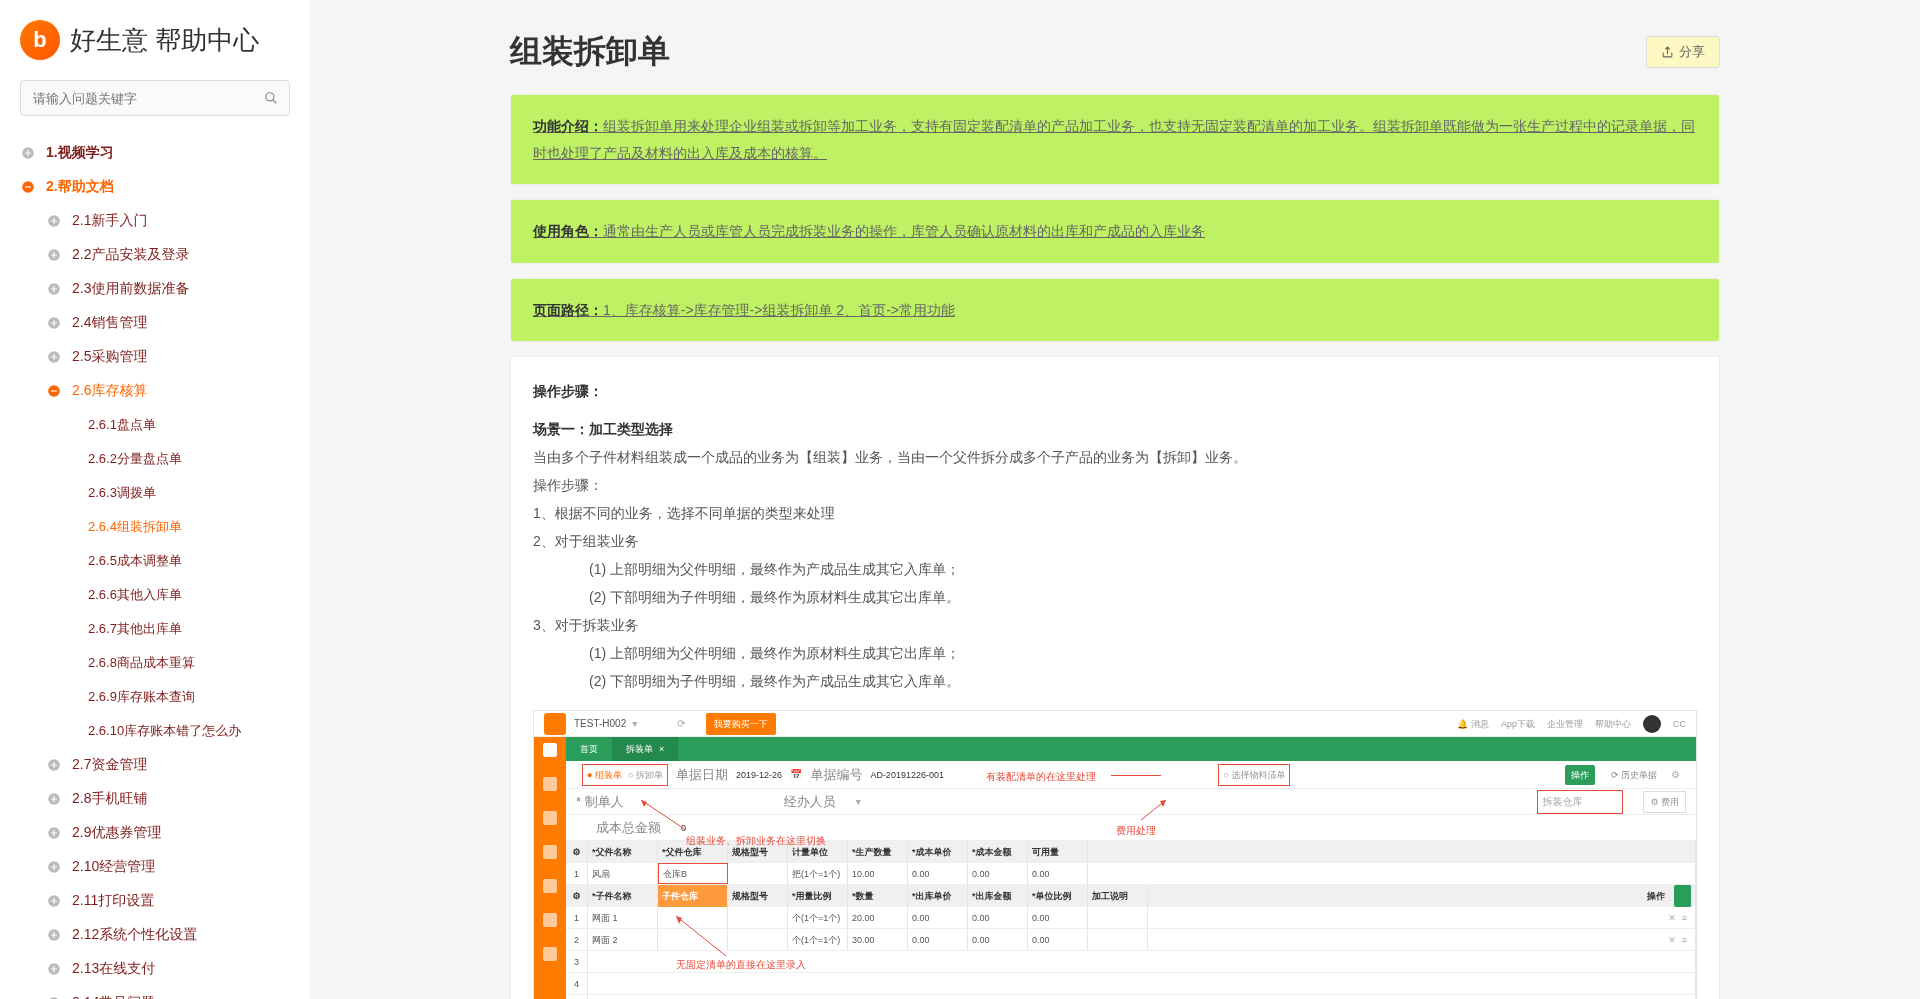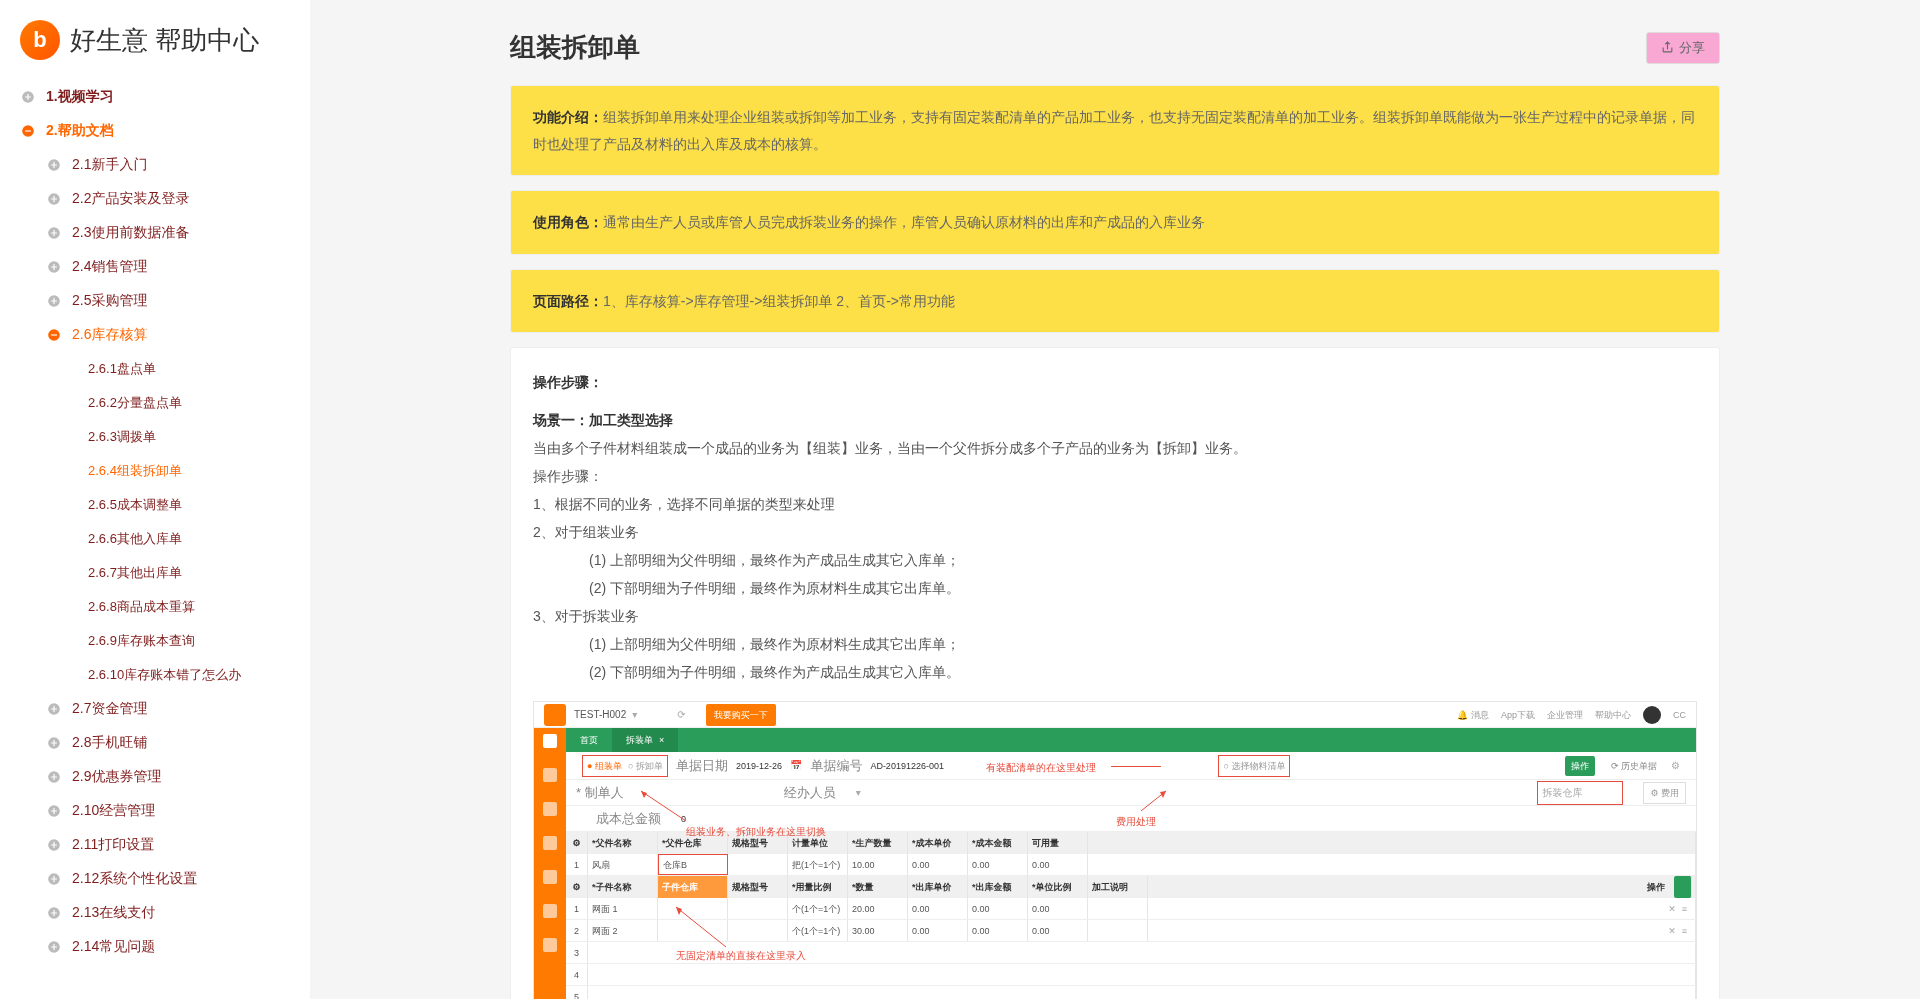--- a/index.html
+++ b/index.html
@@ -16,24 +16,24 @@
 .nav-item { display: flex; align-items: center; padding: 8px 0; cursor: pointer; color: #7f1d1d; font-size: 14px; }
 .nav-item.level-1 { font-weight: bold; }
 .nav-item.level-2 { padding-left: 26px; font-weight: normal; }
 .nav-item.level-3 { padding-left: 68px; font-weight: normal; font-size: 13px; }
 .nav-item.active { color: #ff6600; }
 .nav-item.expanded { color: #ff6600; }
 .nav-icon { width: 16px; height: 16px; margin-right: 10px; display: inline-flex; align-items: center; justify-content: center; color: #bbb; }
 .nav-item.expanded .nav-icon, .nav-item.active .nav-icon { color: #ff6600; }
 .main { flex: 1; padding: 30px 200px 30px 200px; overflow: auto; }
 .page-header { display: flex; justify-content: space-between; align-items: center; margin-bottom: 20px; }
-.page-title { font-size: 26px; font-weight: bold; color: #333; }
-.share-btn { display: flex; align-items: center; padding: 6px 14px; border: 1px solid #ddd; background: #f9a8d4; border-radius: 3px; cursor: pointer; color: #666; font-size: 13px; }
+.page-title { font-size: 32px; font-weight: bold; color: #333; }
+.share-btn { display: flex; align-items: center; padding: 6px 14px; border: 1px solid #ddd; background: #fef9c3; border-radius: 3px; cursor: pointer; color: #666; font-size: 13px; }
 .share-btn svg { margin-right: 5px; }
-.card { background: #fde047; border: 1px solid #eee; border-radius: 3px; padding: 18px 22px; margin-bottom: 14px; line-height: 1.9; color: #666; }
+.card { background: #bef264; border: 1px solid #eee; border-radius: 3px; padding: 18px 22px; margin-bottom: 14px; line-height: 1.9; color: #666; text-decoration: underline; }
 .card .label { font-weight: bold; color: #333; }
 .content-card { background: #fff; border: 1px solid #eee; border-radius: 3px; padding: 20px 22px; line-height: 2.0; color: #555; }
 .content-card .bold { font-weight: bold; color: #333; }
 .content-card .indent-2 { padding-left: 56px; }
 .screenshot-img { margin-top: 15px; border: 1px solid #e5e5e5; background: #fafafa; height: 380px; position: relative; overflow: hidden; font-size: 10px; }
 .ss-topbar { height: 26px; background: #fff; border-bottom: 1px solid #eee; display: flex; align-items: center; padding: 0 10px; }
 .ss-logo { width: 22px; height: 22px; background: #ff7a00; border-radius: 3px; margin-right: 8px; }
 .ss-top-btn { background: #ff7a00; color: #fff; padding: 2px 8px; border-radius: 2px; font-size: 9px; margin-left: 20px; }
 .ss-top-right { margin-left: auto; display: flex; gap: 12px; color: #999; font-size: 9px; align-items: center; }
 .ss-avatar { width: 18px; height: 18px; background: #333; border-radius: 50%; }
@@ -74,20 +74,29 @@
 </style>
 </head>
 <body>
 
 <div class="container">
   <aside class="sidebar">
     <div class="logo-row">
       <div class="logo">b</div>
       <div class="logo-text">好生意 帮助中心</div>
     </div>
+    <div class="search-box">
+      <input class="search-input" placeholder="请输入问题关键字" style="">
+      <span class="search-icon">
+        <svg width="14" height="14" viewBox="0 0 24 24" fill="none" stroke="currentColor" stroke-width="2">
+            <circle cx="10" cy="10" r="7"></circle>
+            <line x1="21" y1="21" x2="15" y2="15"></line>
+          </svg>
+      </span>
+    </div>
     <ul class="nav">
       <li class="nav-item level-1">
           <span class="nav-icon">
             <svg width="14" height="14" viewBox="0 0 24 24" fill="currentColor">
               <circle cx="12" cy="12" r="10"></circle>
               <path d="M12 7v10M7 12h10" stroke="#fff" stroke-width="2"></path>
             </svg>
           </span>
           <span>1.视频学习</span>
         </li>

